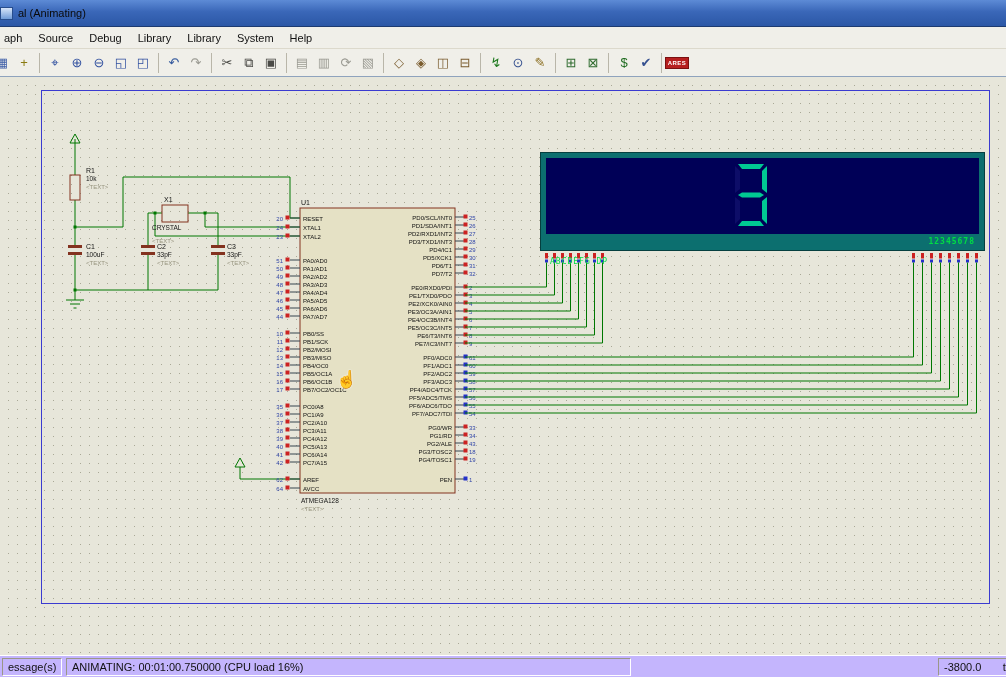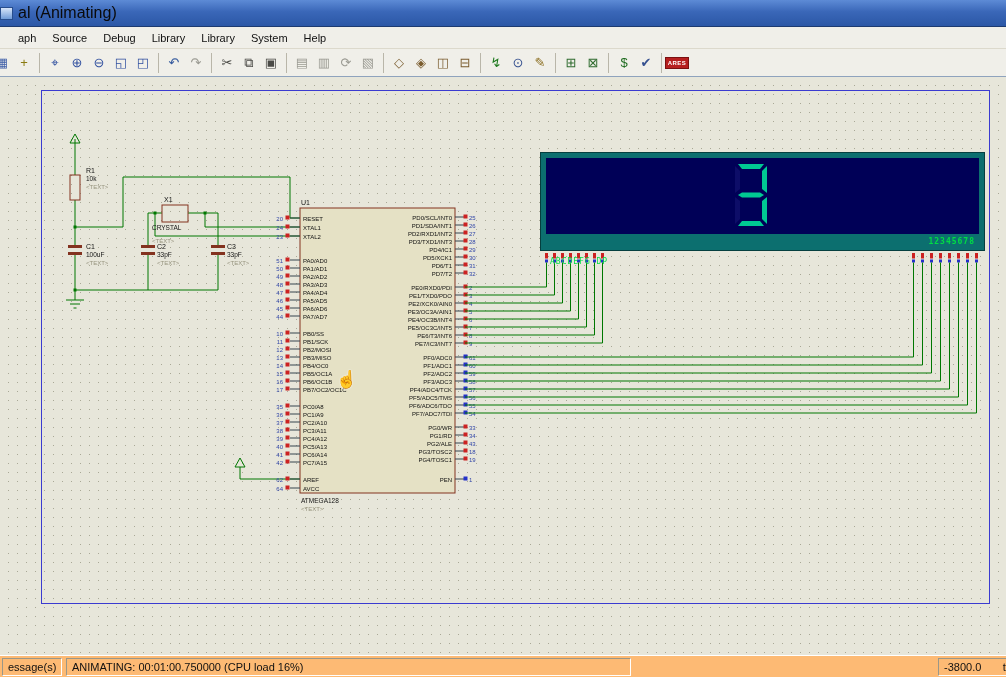--- a/index.html
+++ b/index.html
@@ -2,26 +2,26 @@
 <html><head>
 <meta charset="utf-8">
 <style>
   *{margin:0;padding:0;box-sizing:border-box}
   html,body{width:1006px;height:677px;overflow:hidden;font-family:"Liberation Sans",sans-serif;background:#ece9d8}
   #app{position:relative;width:1006px;height:677px}
 
   
   .titlebar{height:27px;background:linear-gradient(#5d8bd6,#3a67b8 45%,#2b57a6);display:flex;align-items:center;padding-left:4px;border-bottom:1px solid #1c3a70}
   .title-icon{width:13px;height:13px;margin-left:-4px;background:linear-gradient(#d6e4f9,#6f9bd8);border:1px solid #274d8d;flex:none}
-  .title-text{font-size:16px;color:#0a0a0a;margin-left:5px;white-space:nowrap}
+  .title-text{font-size:11px;color:#0a0a0a;margin-left:5px;white-space:nowrap}
 
   
   .menubar{height:22px;background:#f0efe9;display:flex;align-items:center;font-size:11px;color:#111;border-bottom:1px solid #dcd9cc}
   .menu-item{padding:3px 8px;cursor:default}
-  .menu-item:first-child{padding-left:18px}
+  .menu-item:first-child{padding-left:4px}
 
   
   .toolbar{height:28px;background:#f0efe9;display:flex;align-items:center;border-bottom:1px solid #8fa3bd;padding-left:2px}
   .tb-sep{width:1px;height:20px;background:#b9b6a9;margin:0 4px;flex:none}
   .tb-btn{width:22px;height:22px;display:flex;align-items:center;justify-content:center;font-size:13px;flex:none;cursor:default}
   .ares-badge{background:#b61f1f;color:#fff;font-size:6px;font-weight:bold;padding:2px 2px;border:1px solid #7a1010;line-height:1;letter-spacing:.5px}
 
   
   .canvas{position:absolute;top:77px;left:0;width:1006px;height:578px;overflow:hidden;
     background-color:#e7e6da;
@@ -42,21 +42,21 @@
 
   
   #display{position:absolute;left:540px;top:75px;width:445px;height:99px;background:#0c6f6f;border:1px solid #053f3f}
   #display-inner{position:absolute;left:5px;top:5px;width:433px;height:76px;background:#000057}
   #digit{position:absolute;left:189px;top:6px}
   #display-strip{position:absolute;left:5px;right:5px;bottom:3px;height:10px;display:flex;justify-content:space-between;padding:0 4px;font-family:"DejaVu Sans Mono",monospace;font-size:8px;line-height:10px;letter-spacing:1px;color:#00dd44}
 
   #cursor{position:absolute;left:336px;top:292px;font-size:17px;color:#101010;text-shadow:0 0 2px #ffffff}
 
   
-  .statusbar{position:absolute;left:0;top:655px;width:1006px;height:22px;background:#fdba74;border-top:1px solid #ffffff;font-size:11px;color:#111}
+  .statusbar{position:absolute;left:0;top:655px;width:1006px;height:22px;background:#c4b5fd;border-top:1px solid #ffffff;font-size:11px;color:#111}
   .sb-panel{position:absolute;top:2px;height:18px;border:1px solid;border-color:#9a9788 #ffffff #ffffff #9a9788;display:flex;align-items:center;padding:0 5px;white-space:nowrap;overflow:hidden}
   #sb-left{left:2px;width:60px}
   #sb-center{left:66px;width:565px}
   #sb-right{left:938px;width:80px;justify-content:space-between}
 </style>
 </head>
 <body>
 
 <div id="app">
 

